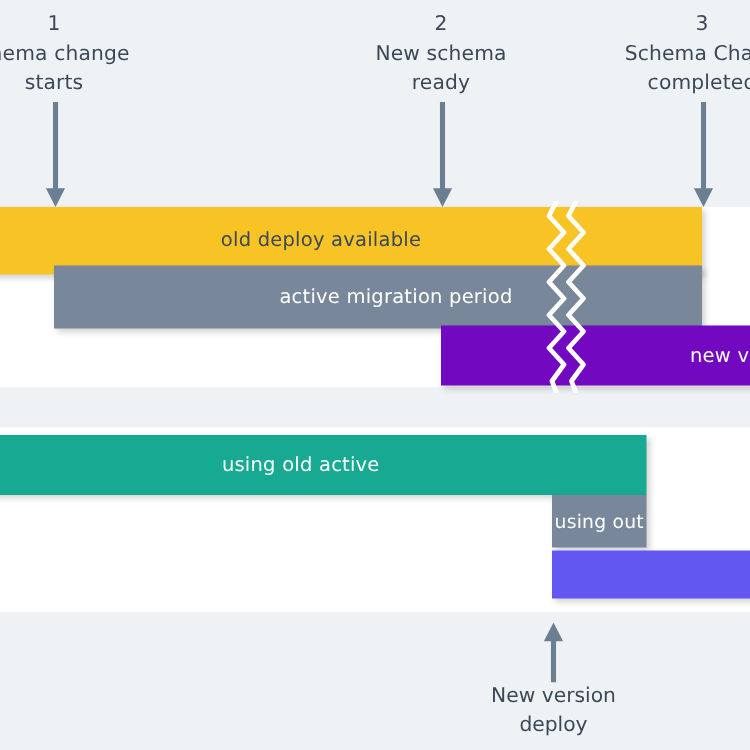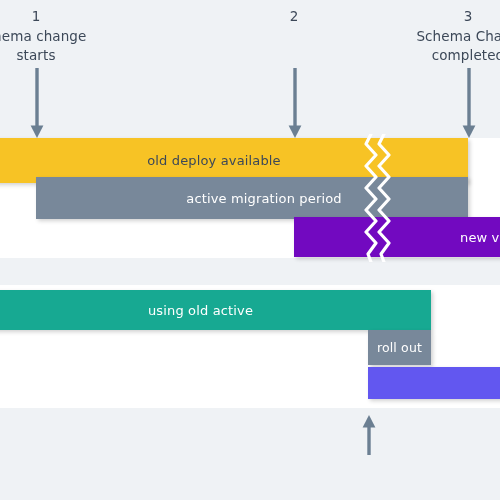--- a/index.html
+++ b/index.html
@@ -129,20 +129,22 @@
   <div class="band" id="band-bottom"></div>
 
   <div class="milestone" id="milestone-1">
     <span class="num">1</span>
     <span class="cap">chema change
 starts</span>
   </div>
 
   <div class="milestone" id="milestone-2">
     <span class="num">2</span>
+    <span class="cap">New schema
+ready</span>
   </div>
 
   <div class="milestone" id="milestone-3">
     <span class="num">3</span>
     <span class="cap">Schema Chang
 completed</span>
   </div>
 
   <svg class="arrow-down" id="arrow-1" viewBox="0 0 14 70">
     <line x1="7" y1="0" x2="7" y2="58" stroke="#6b7f92" stroke-width="3.4"></line>
@@ -169,24 +171,26 @@
 
   <svg id="zigzag" viewBox="0 0 28 128">
     <path d="M7,0 L2,10 L12,21 L2,32 L12,43 L2,54 L12,65 L2,76 L12,87 L2,98 L12,109 L4,120 L7,128" fill="none" stroke="#ffffff" stroke-width="3.2" stroke-linecap="round" stroke-linejoin="round"></path>
     <path d="M20,0 L15,10 L25,21 L15,32 L25,43 L15,54 L25,65 L15,76 L25,87 L15,98 L25,109 L17,120 L20,128" fill="none" stroke="#ffffff" stroke-width="3.2" stroke-linecap="round" stroke-linejoin="round"></path>
   </svg>
 
   <div class="bar" id="bar-old-schema">
     <span>using old active</span>
   </div>
   <div class="bar" id="bar-roll-out">
-    <span>roll out</span>
+    <span>using out</span>
   </div>
   <div class="bar" id="bar-new-deploy">
     <span></span>
   </div>
 
   <svg id="arrow-up" viewBox="0 0 14 40">
     <line x1="7" y1="40" x2="7" y2="11" stroke="#6b7f92" stroke-width="3.4"></line>
     <polygon points="7,0 0.6,12.5 13.4,12.5" fill="#6b7f92"></polygon>
   </svg>
+  <div id="deploy-label">New version
+deploy</div>
 
 </div>
 
 </body></html>

